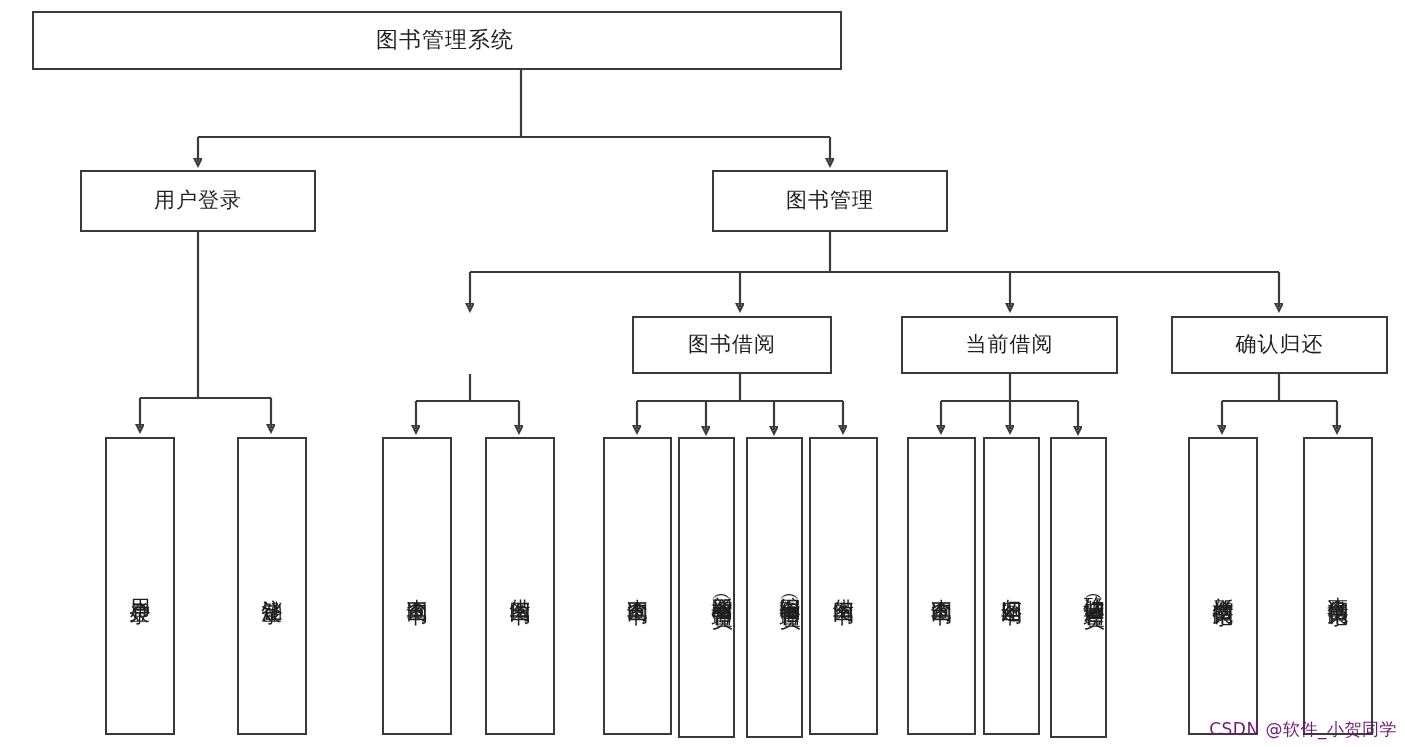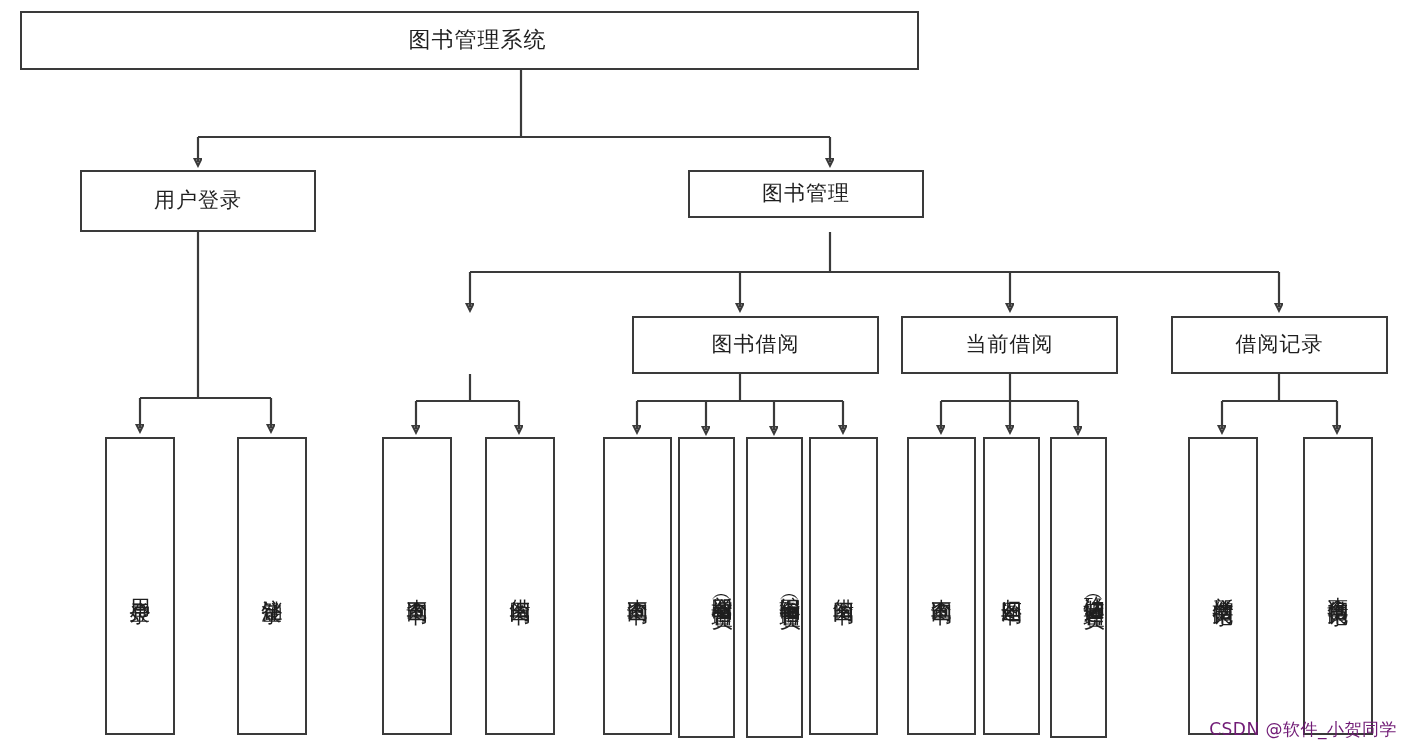--- a/index.html
+++ b/index.html
@@ -118,39 +118,39 @@
     <line x1="941" y1="401" x2="941" y2="429" marker-end="url(#arrow)"></line>
     <line x1="1010" y1="401" x2="1010" y2="429" marker-end="url(#arrow)"></line>
     <line x1="1078" y1="401" x2="1078" y2="430" marker-end="url(#arrow)"></line>
 
     <line x1="1279" y1="374" x2="1279" y2="401"></line>
     <line x1="1222" y1="401" x2="1337" y2="401"></line>
     <line x1="1222" y1="401" x2="1222" y2="429" marker-end="url(#arrow)"></line>
     <line x1="1337" y1="401" x2="1337" y2="429" marker-end="url(#arrow)"></line>
   </svg>
 
-  <div class="node h root" style="left:20px; top:11px; width:899px; height:59px;padding-left:16px;">
+  <div class="node h root" style="left:32px; top:11px; width:810px; height:59px;padding-left:16px;">
     <span>图书管理系统</span>
   </div>
 
   <div class="node h" style="left:80px; top:170px; width:236px; height:62px;">
     <span>用户登录</span>
   </div>
-  <div class="node h" style="left:688px; top:170px; width:236px; height:48px;font-family:Liberation Serif, serif;">
+  <div class="node h" style="left:712px; top:170px; width:236px; height:62px;font-family:Liberation Serif, serif;">
     <span>图书管理</span>
   </div>
 
-  <div class="node h" style="left:632px; top:316px; width:247px; height:58px;">
+  <div class="node h" style="left:632px; top:316px; width:200px; height:58px;">
     <span>图书借阅</span>
   </div>
   <div class="node h" style="left:901px; top:316px; width:217px; height:58px;">
     <span>当前借阅</span>
   </div>
   <div class="node h" style="left:1171px; top:316px; width:217px; height:58px;">
-    <span>借阅记录</span>
+    <span>确认归还</span>
   </div>
 
   <div class="node v" style="left:105px; top:437px; width:70px; height:298px;">
     <span>用户登录</span>
   </div>
   <div class="node v" style="left:237px; top:437px; width:70px; height:298px;">
     <span>注销登录</span>
   </div>
 
   <div class="node v" style="left:382px; top:437px; width:70px; height:298px;">

